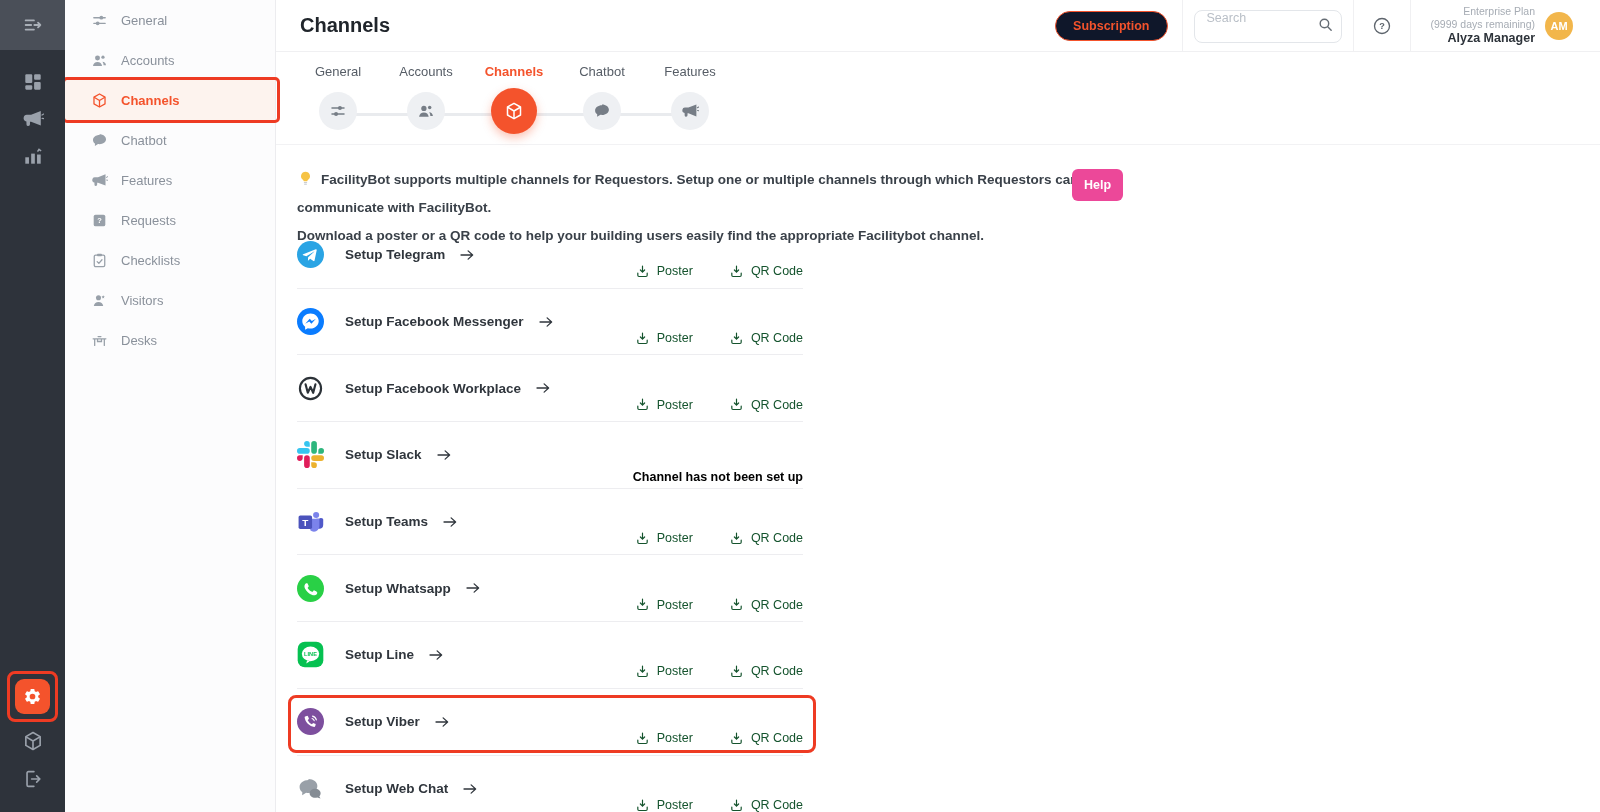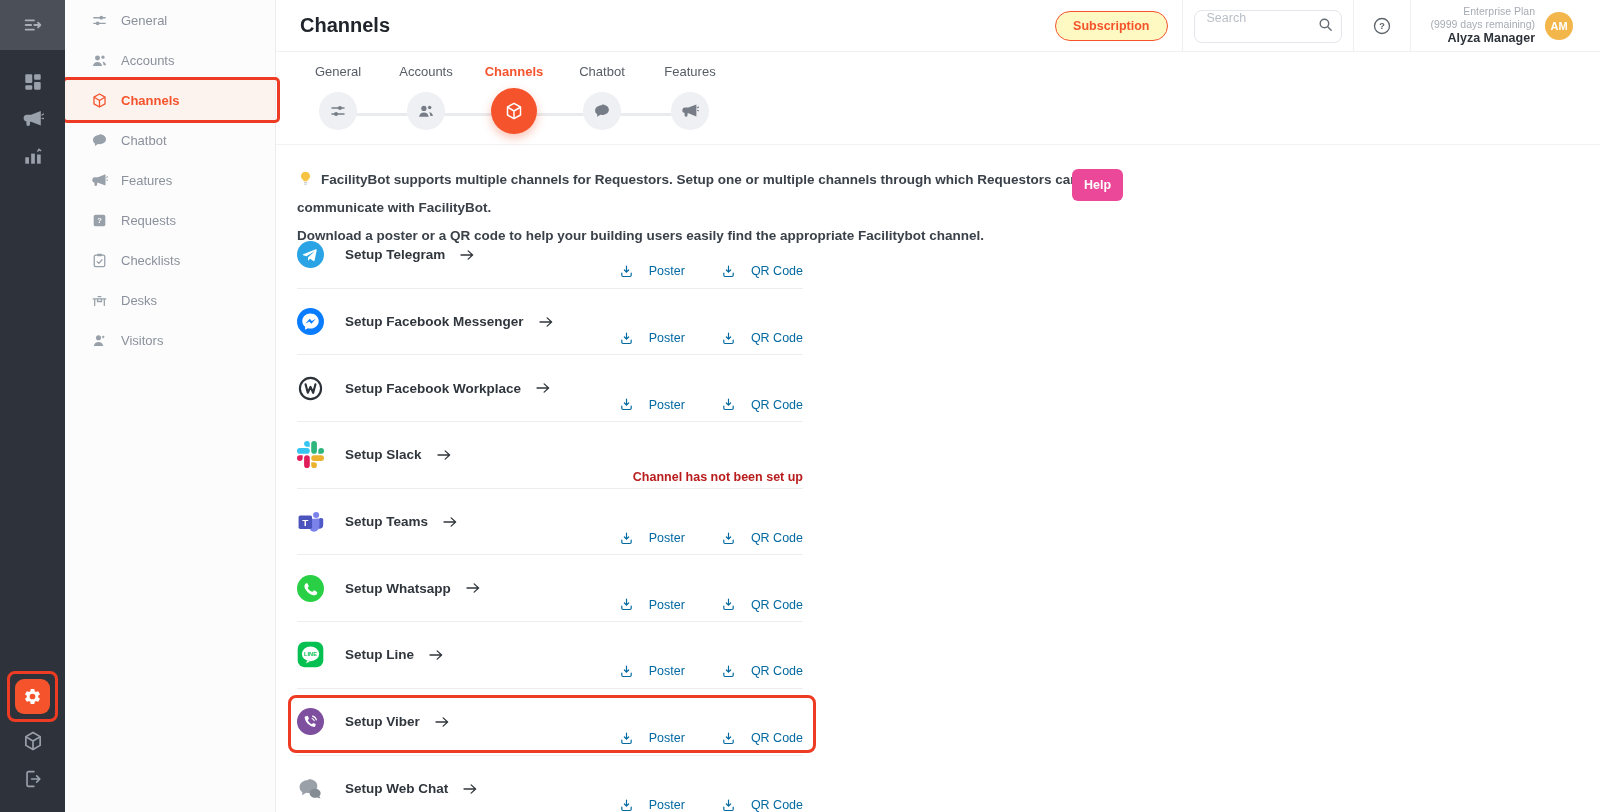--- a/index.html
+++ b/index.html
@@ -27,21 +27,21 @@
   .menu-item{position:relative;height:40px;display:flex;align-items:center;gap:13px;padding-left:26px;font-size:13px;color:#8a919b;cursor:pointer;}
   .menu-item .icn{width:17px;height:17px;flex:none;color:#98a0a9;}
   .menu-item.active{background:#fdf3ee;color:var(--acc);font-weight:700;}
   .menu-item.active .icn{color:var(--acc);}
   .menu-item.annotated::after{content:"";position:absolute;left:-3px;right:-5px;top:-3px;bottom:-3px;border:3px solid var(--ann);border-radius:5px;pointer-events:none;z-index:7;}
 
   
   .main-header{position:absolute;left:276px;right:0;top:0;height:52px;background:#fff;border-bottom:1px solid #f0f0f2;display:flex;align-items:center;z-index:4;}
   .page-title{margin-left:24px;font-size:20px;font-weight:700;color:#20252b;}
   .header-right{margin-left:auto;display:flex;align-items:center;height:100%;}
-  .subscription-btn{color:var(--acc);border:1px solid var(--acc);background:#fef9c3;border-radius:16px;font-size:12.5px;font-weight:700;padding:7px 17px;margin-right:14px;cursor:pointer;font-family:inherit;}
+  .subscription-btn{color:var(--acc);border:1px solid var(--acc);background:#0f172a;border-radius:16px;font-size:12.5px;font-weight:700;padding:7px 17px;margin-right:14px;cursor:pointer;font-family:inherit;}
   .hdr-sep{width:1px;height:52px;background:#f0f0f2;flex:none;}
   .search-wrap{width:170px;display:flex;align-items:center;justify-content:center;}
   .search-box{position:relative;width:148px;}
   .search-input{width:100%;height:33px;border:1px solid #e3e6ea;border-radius:8px;padding:0 30px 16px 12px;font-size:12.5px;color:#6a7077;outline:none;font-family:inherit;background:#fff;}
   .search-input::placeholder{color:#b9bfc7;}
   .search-icon{position:absolute;right:8px;top:8px;width:17px;height:17px;color:#656c74;cursor:pointer;}
   .help-wrap{width:56px;display:flex;justify-content:center;}
   .help-circle{width:20px;height:20px;color:#5d646c;cursor:pointer;}
   .profile{display:flex;align-items:center;gap:10px;padding:0 27px 0 20px;margin-left:auto;}
   .profile-text{text-align:right;line-height:1.2;}
@@ -67,23 +67,23 @@
   .bulb{display:inline-block;width:17px;height:17px;vertical-align:-3px;margin-right:7px;}
   .help-btn{position:absolute;left:796px;top:116px;width:51px;height:32px;background:#ec4899;color:#fff;border:none;border-radius:6px;font-size:12.5px;font-weight:700;cursor:pointer;font-family:inherit;}
 
   .rows{position:absolute;left:21px;top:169px;width:506px;}
   .row{position:relative;height:66.7px;display:flex;align-items:center;border-bottom:1px solid #ededf0;}
   .row:last-child{border-bottom:none;}
   .ch-icon{width:27px;height:27px;flex:none;}
   .ch-label{margin-left:21px;font-size:13.5px;font-weight:700;color:#30363d;cursor:pointer;}
   .arrow{width:18px;height:18px;margin-left:13px;color:#30363d;cursor:pointer;}
   .row-right{margin-left:auto;display:flex;align-items:center;gap:36px;}
-  .dl{display:flex;align-items:center;gap:15px;font-size:12.5px;color:#0369a1;cursor:pointer;margin-top:33px;}
+  .dl{display:flex;align-items:center;gap:7px;font-size:12.5px;color:#14532d;cursor:pointer;margin-top:33px;}
   .dl .icn{width:15px;height:15px;}
-  .status{display:none;font-size:12.5px;font-weight:600;color:#b91c1c;margin-top:44px;}
+  .status{display:none;font-size:12.5px;font-weight:600;color:#000000;margin-top:44px;}
   .row.no-downloads .status{display:block;}
   .row.annotated::after{content:"";position:absolute;left:-9px;right:-13px;top:6px;bottom:2px;border:3px solid var(--ann);border-radius:8px;pointer-events:none;}
 </style>
 </head>
 <body>
 
 <div class="app">
 
   <aside class="rail">
     <div class="rail-top">
@@ -219,36 +219,36 @@
             <svg viewBox="0 0 24 24" fill="none" stroke="currentColor" stroke-width="1.8">
               <rect x="4.6" y="4.4" width="14.8" height="16.4" rx="2"></rect>
               <rect x="8.6" y="2.4" width="6.8" height="3.6" rx="1" fill="currentColor" stroke="none"></rect>
               <path d="M8.7 13.6l2.4 2.4 4.4-5" stroke-linecap="round" stroke-linejoin="round"></path>
             </svg>
           </span>
           <span>Checklists</span>
         </div>
         <div class="menu-item">
           <span class="icn">
+            <svg viewBox="0 0 24 24" fill="currentColor">
+              <circle cx="10.6" cy="8.2" r="3.6"></circle>
+              <path d="M4 19.8c.5-3.7 3.1-5.7 6.6-5.7s6.1 2 6.6 5.7z"></path>
+              <path d="M17.2 4.6l.7 1.5 1.6.2-1.2 1.1.3 1.6-1.4-.8-1.4.8.3-1.6-1.2-1.1 1.6-.2z"></path>
+            </svg>
+          </span>
+          <span>Visitors</span>
+        </div>
+        <div class="menu-item">
+          <span class="icn">
             <svg viewBox="0 0 24 24" fill="none" stroke="currentColor" stroke-width="1.8" stroke-linecap="round">
               <path d="M3 9.6h18M5.2 9.6V19M18.8 9.6V19M9.2 9.6v3.8h5.6V9.6"></path>
               <path d="M10 6.4h4"></path>
             </svg>
           </span>
           <span>Desks</span>
-        </div>
-        <div class="menu-item">
-          <span class="icn">
-            <svg viewBox="0 0 24 24" fill="currentColor">
-              <circle cx="10.6" cy="8.2" r="3.6"></circle>
-              <path d="M4 19.8c.5-3.7 3.1-5.7 6.6-5.7s6.1 2 6.6 5.7z"></path>
-              <path d="M17.2 4.6l.7 1.5 1.6.2-1.2 1.1.3 1.6-1.4-.8-1.4.8.3-1.6-1.2-1.1 1.6-.2z"></path>
-            </svg>
-          </span>
-          <span>Visitors</span>
         </div>
       </nav>
   </aside>
 
   <header class="main-header">
     <div class="page-title">Channels</div>
     <div class="header-right">
       <button class="subscription-btn">Subscription</button>
       <span class="hdr-sep"></span>
       <div class="search-wrap">

